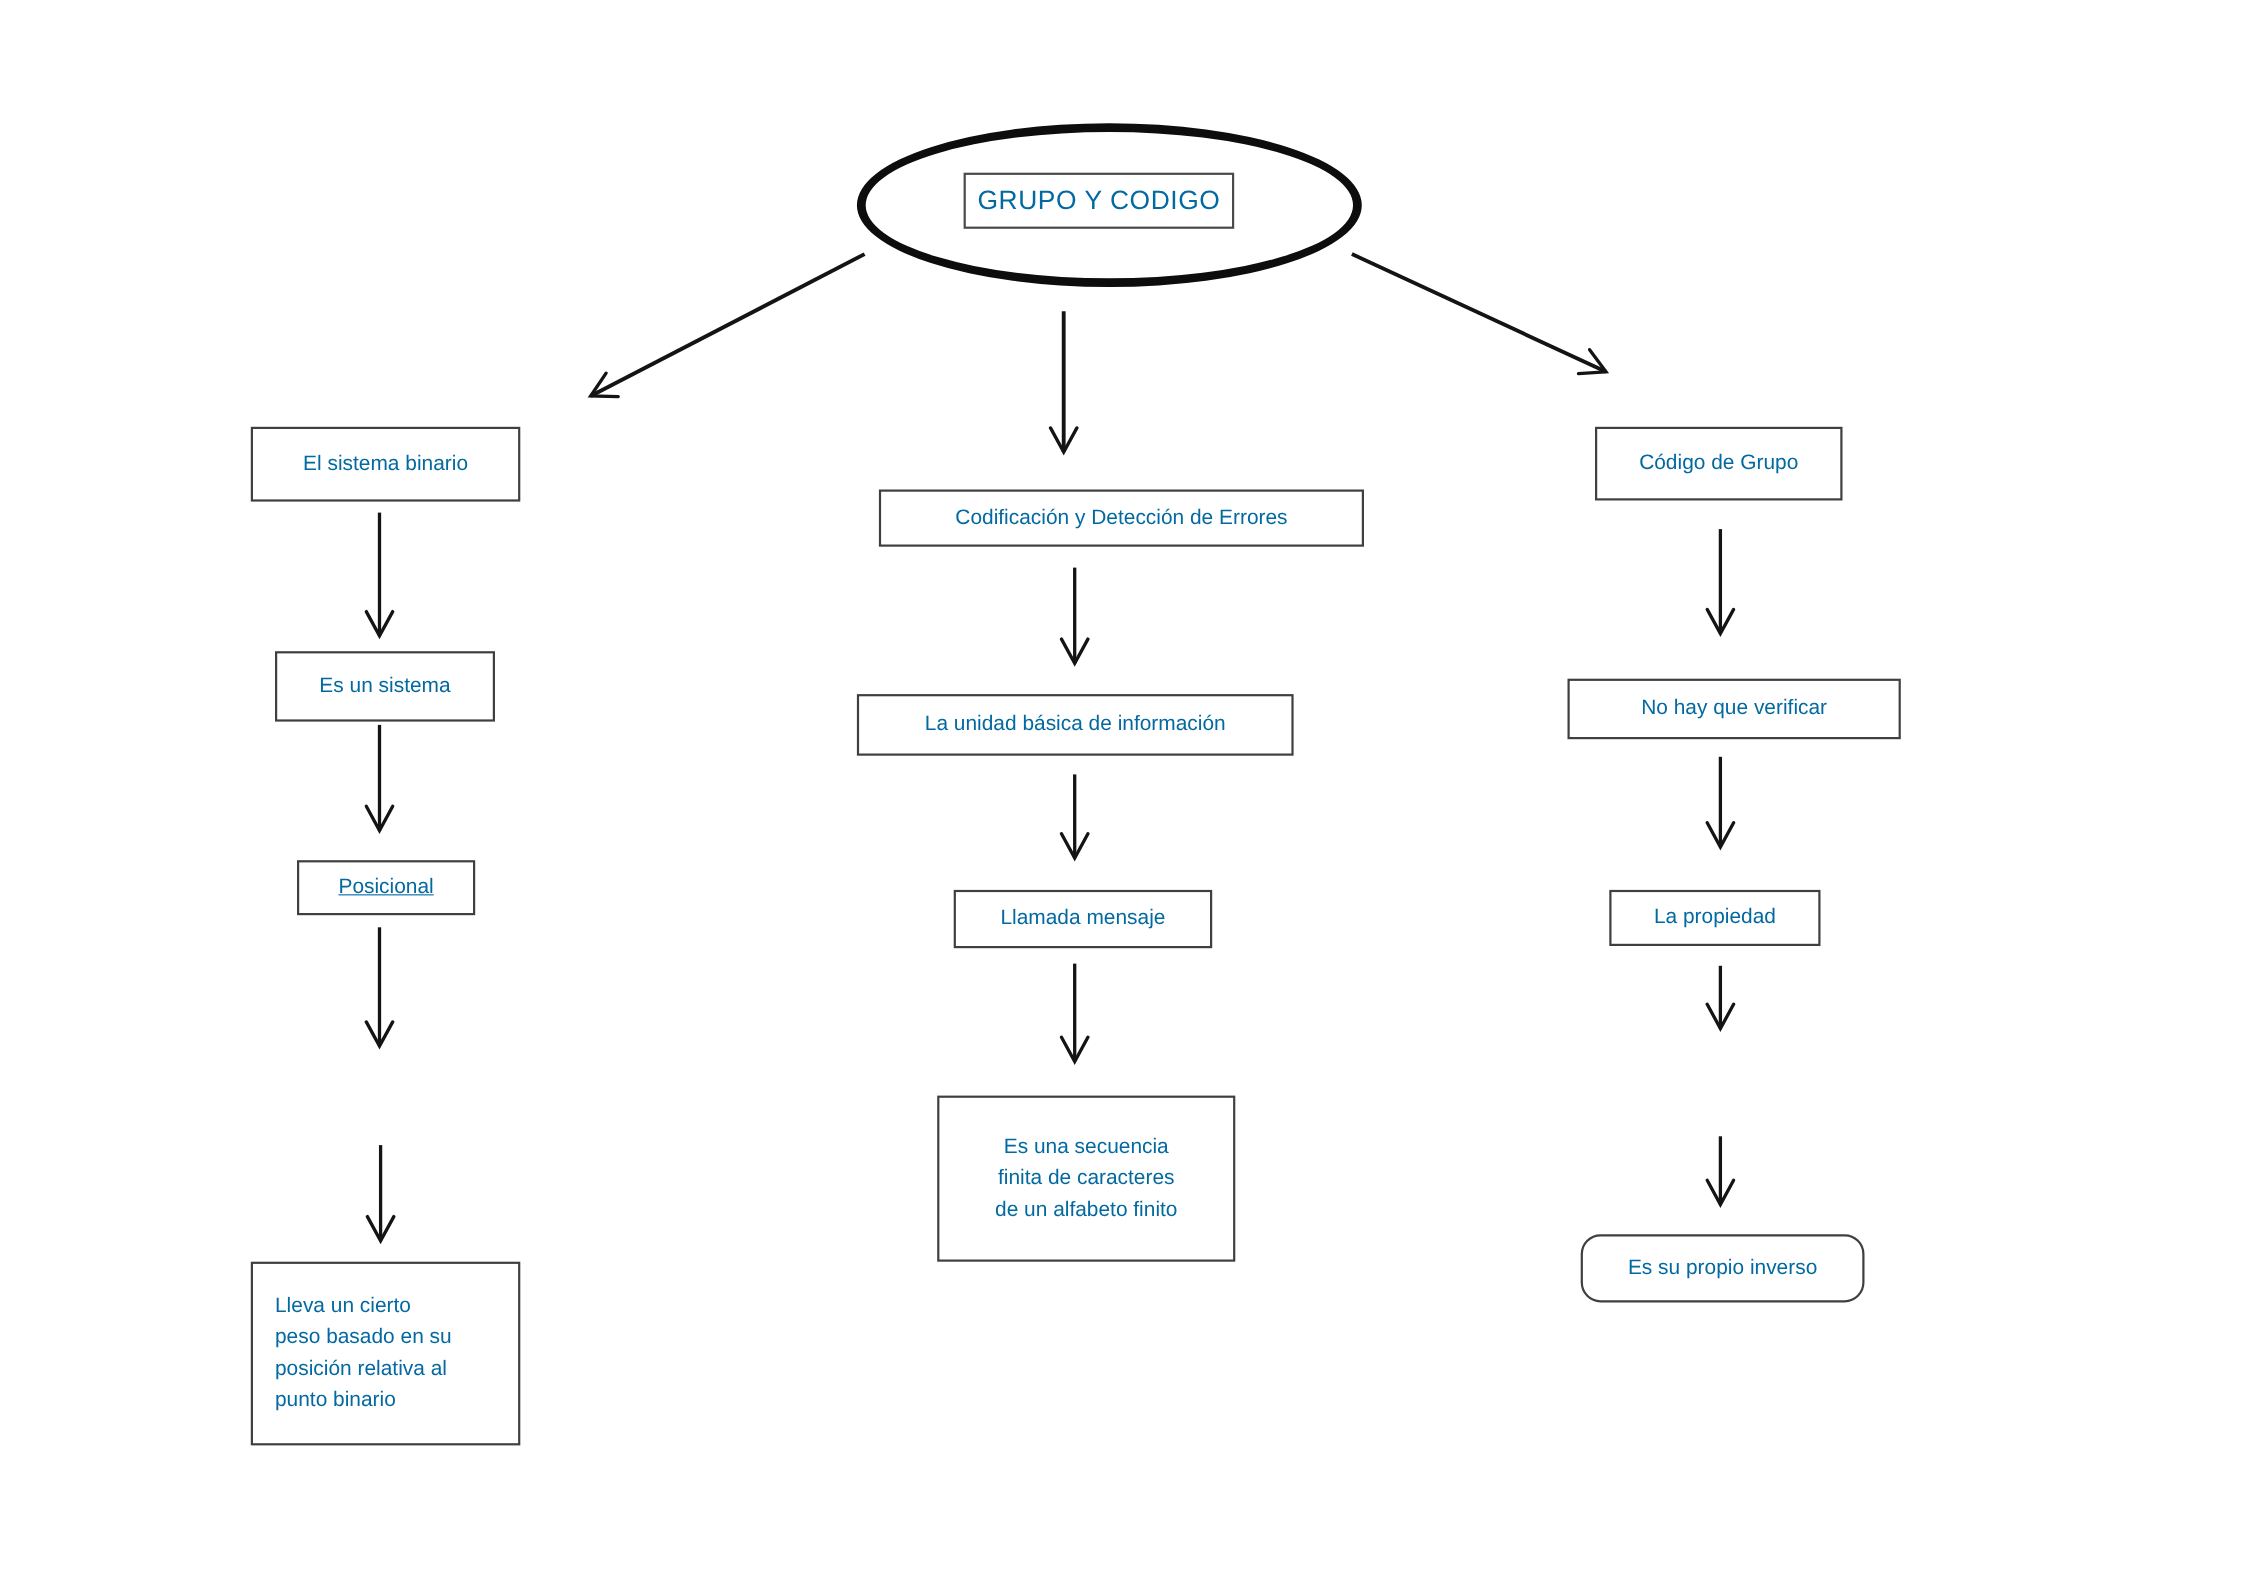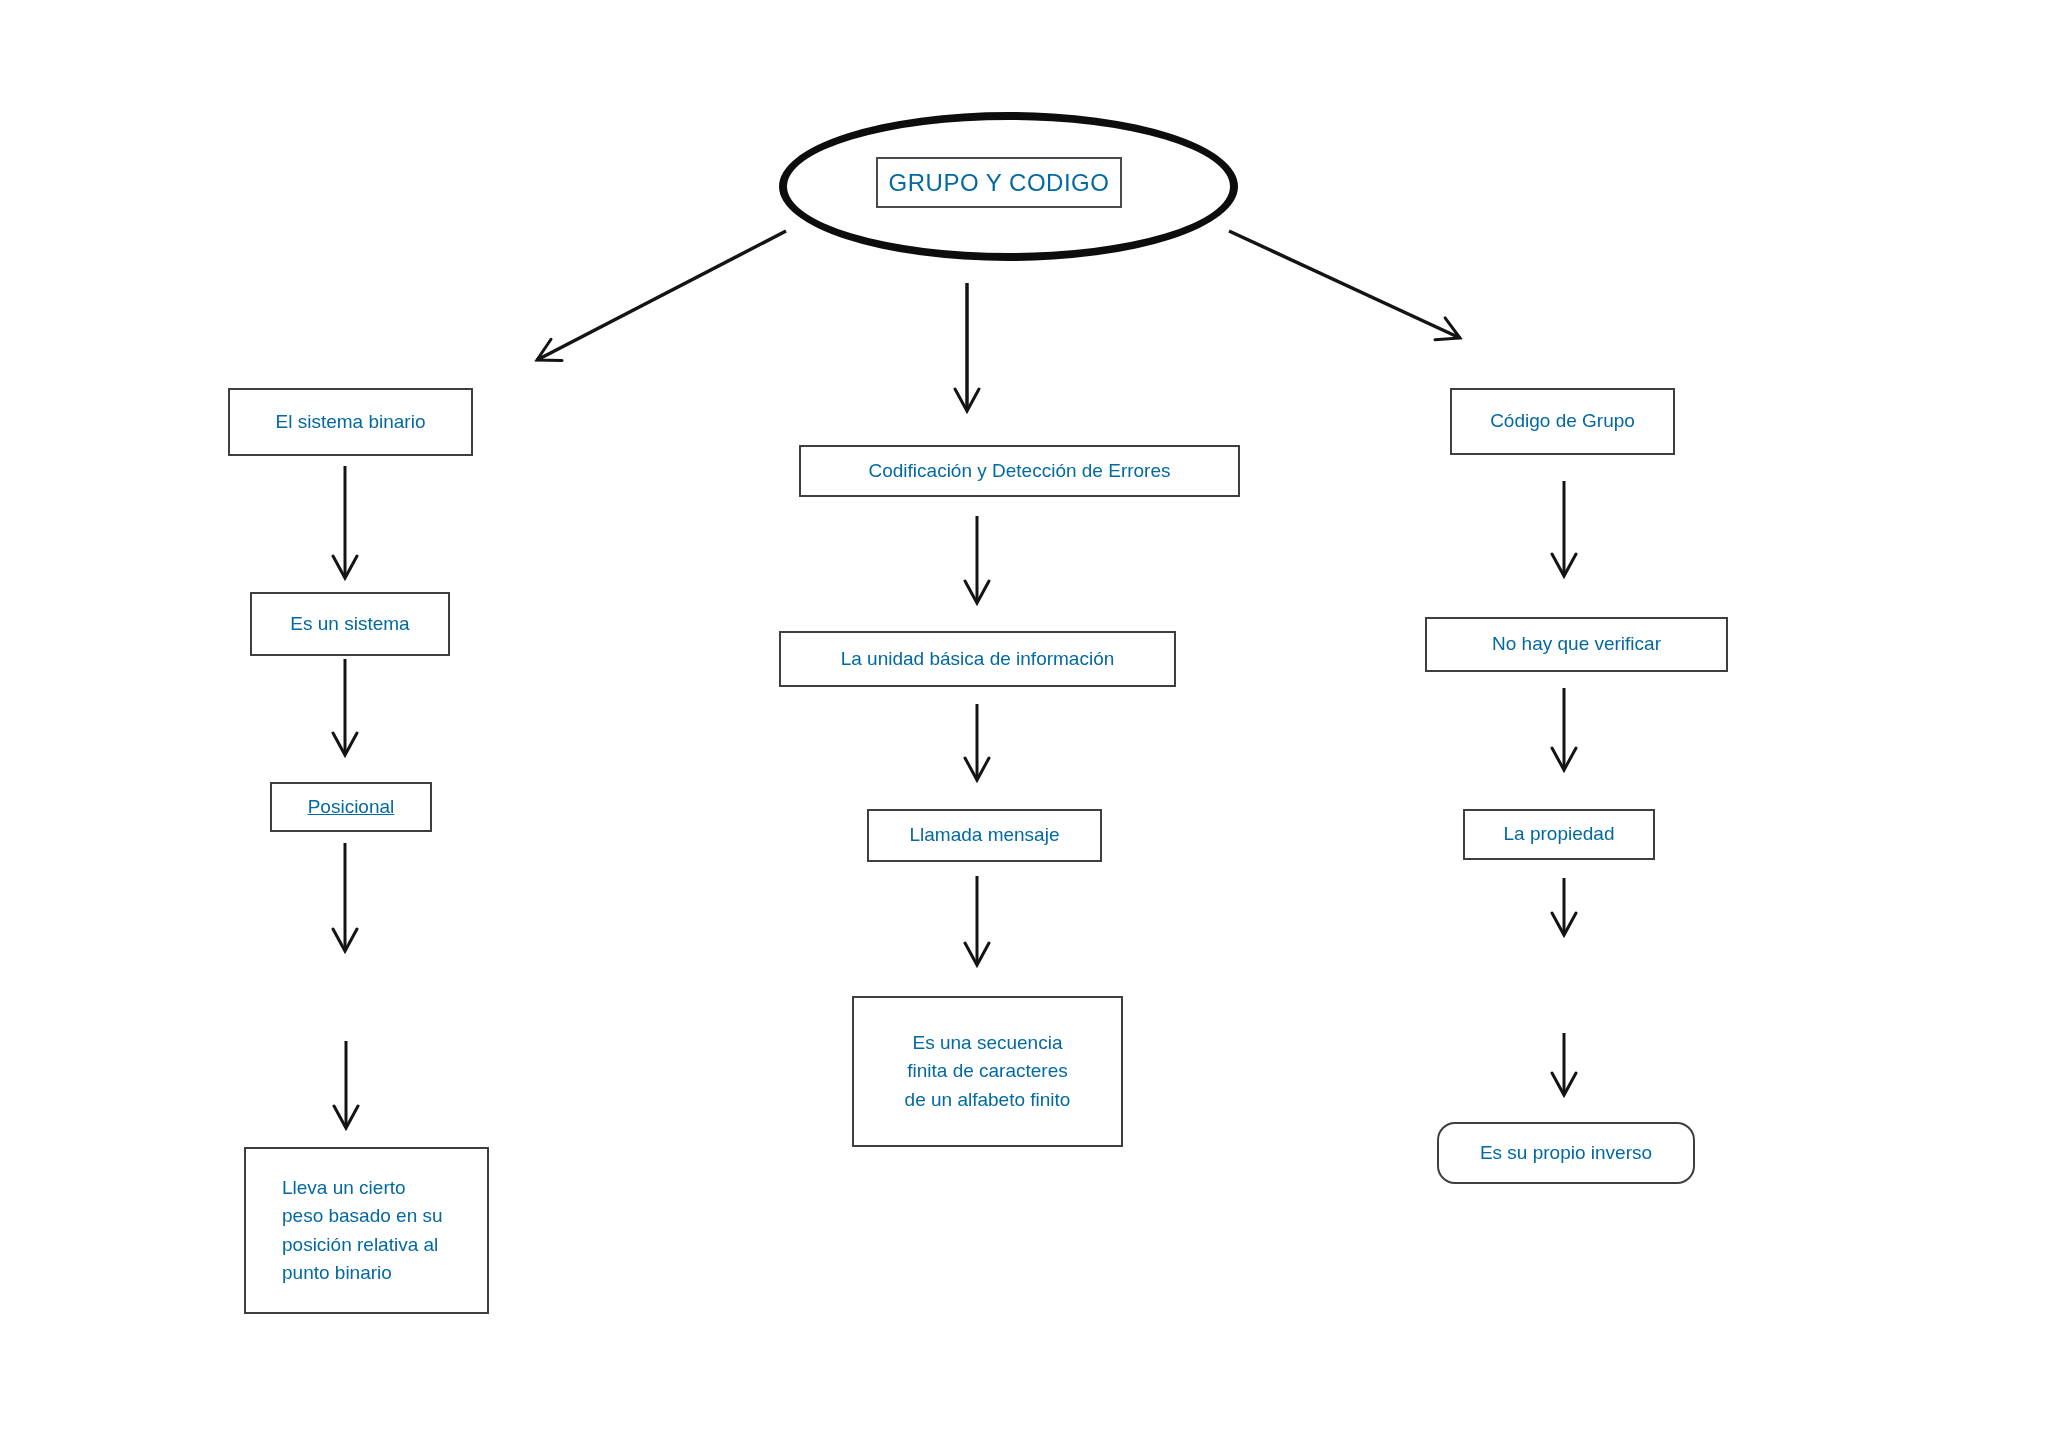--- a/index.html
+++ b/index.html
@@ -46,23 +46,22 @@
     padding: 2px 6px;
   }
   .node.root-box {
     border-color: #4a4a4a;
     font-size: 24px;
     letter-spacing: 0.5px;
   }
   .node.align-left {
     justify-content: flex-start;
     text-align: left;
-    padding-left: 36px;
+    padding-left: 20px;
     padding-right: 10px;
-    margin-left: 16px;
   }
 </style>
 </head>
 <body>
 
 <div id="canvas">
 
   <svg id="arrow-layer" viewBox="0 0 2048 1448" xmlns="http://www.w3.org/2000/svg">
     <defs>
       <marker id="arrowhead" markerUnits="userSpaceOnUse" markerWidth="30" markerHeight="30" refX="24" refY="14" orient="auto">

